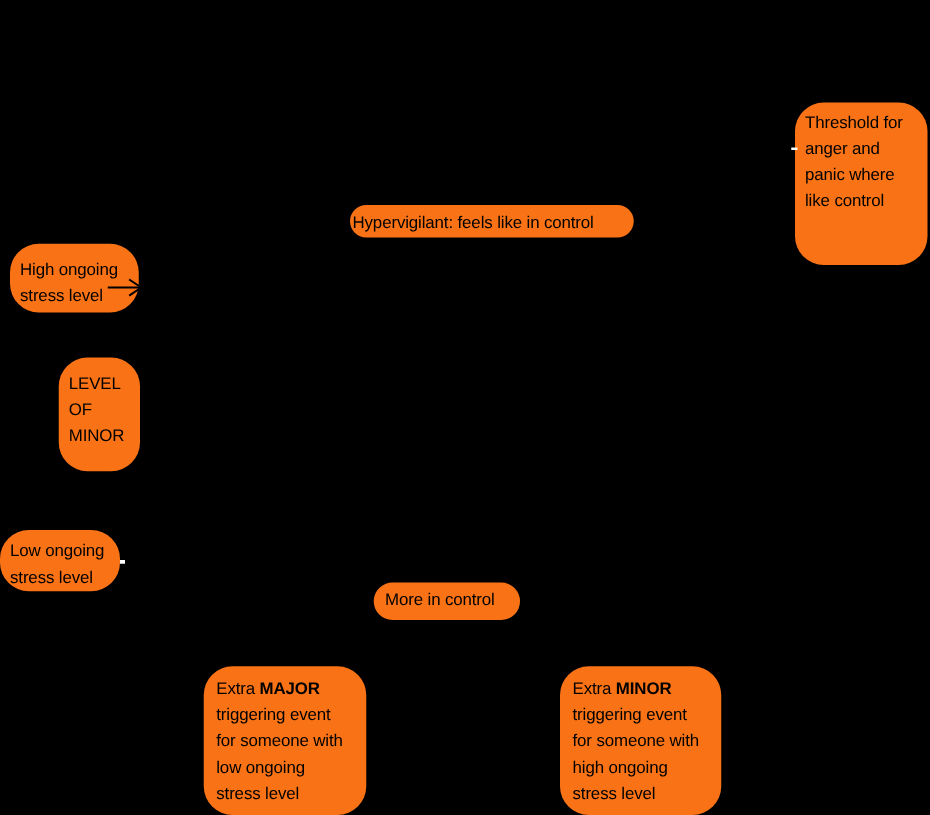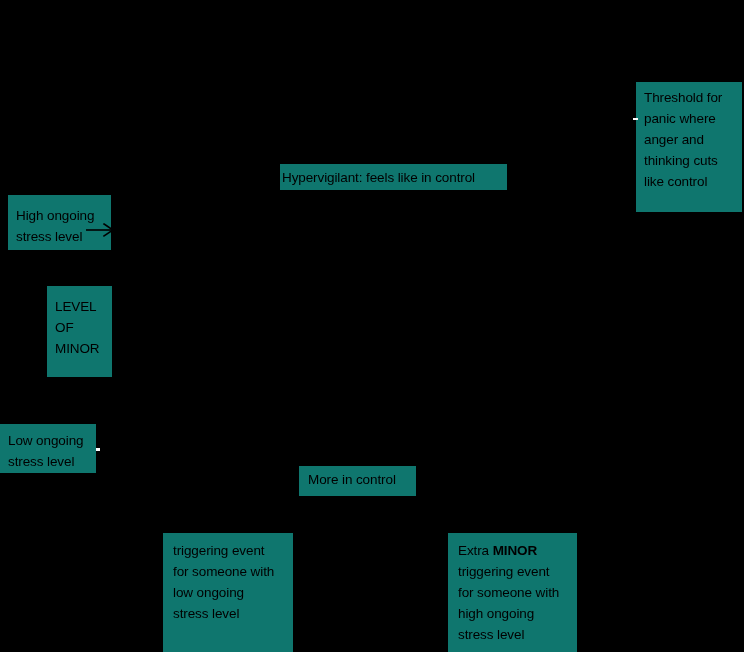--- a/index.html
+++ b/index.html
@@ -11,27 +11,28 @@
   #canvas {
     position: relative;
     width: 744px;
     height: 652px;
     background: #000000;
     overflow: hidden;
     font-family: "Liberation Sans", sans-serif;
   }
   .label-box {
     position: absolute;
-    background: #0f766e;
+    background: #f97316;
     color: #000000;
     box-sizing: border-box;
     overflow: hidden;
     font-size: 13.5px;
     line-height: 21px;
     letter-spacing: -0.1px;
+    border-radius: 23px;
   }
   .label-box .line {
     display: block;
     white-space: nowrap;
   }
   .bold {
     font-weight: bold;
   }
 
   
@@ -99,23 +100,22 @@
     width: 4px;  height: 3px;
   }
 </style>
 </head>
 <body>
 
 <div id="canvas">
 
   <div class="label-box" id="box-threshold">
     <span class="line">Threshold for</span>
+    <span class="line">anger and</span>
     <span class="line">panic where</span>
-    <span class="line">anger and</span>
-    <span class="line">thinking cuts</span>
     <span class="line">like control</span>
   </div>
   <div class="tick" id="tick-threshold-left"></div>
 
   <div class="label-box" id="box-hypervigilant">
     <span class="line">Hypervigilant: feels like in control</span>
   </div>
 
   <div class="label-box" id="box-high-stress">
     <span class="line">High ongoing</span>
@@ -138,20 +138,21 @@
     <span class="line">Low ongoing</span>
     <span class="line">stress level</span>
   </div>
   <div class="tick" id="tick-low-stress-right"></div>
 
   <div class="label-box" id="box-more-in-control">
     <span class="line">More in control</span>
   </div>
 
   <div class="label-box" id="box-extra-major">
+    <span class="line"><span>Extra </span><span class="bold">MAJOR</span></span>
     <span class="line">triggering event</span>
     <span class="line">for someone with</span>
     <span class="line">low ongoing</span>
     <span class="line">stress level</span>
   </div>
 
   <div class="label-box" id="box-extra-minor">
     <span class="line"><span>Extra </span><span class="bold">MINOR</span></span>
     <span class="line">triggering event</span>
     <span class="line">for someone with</span>

